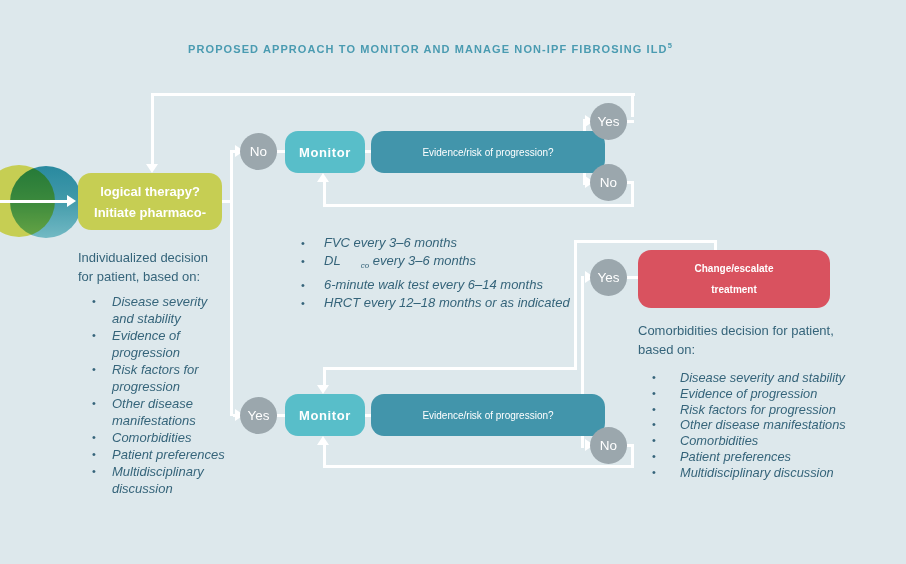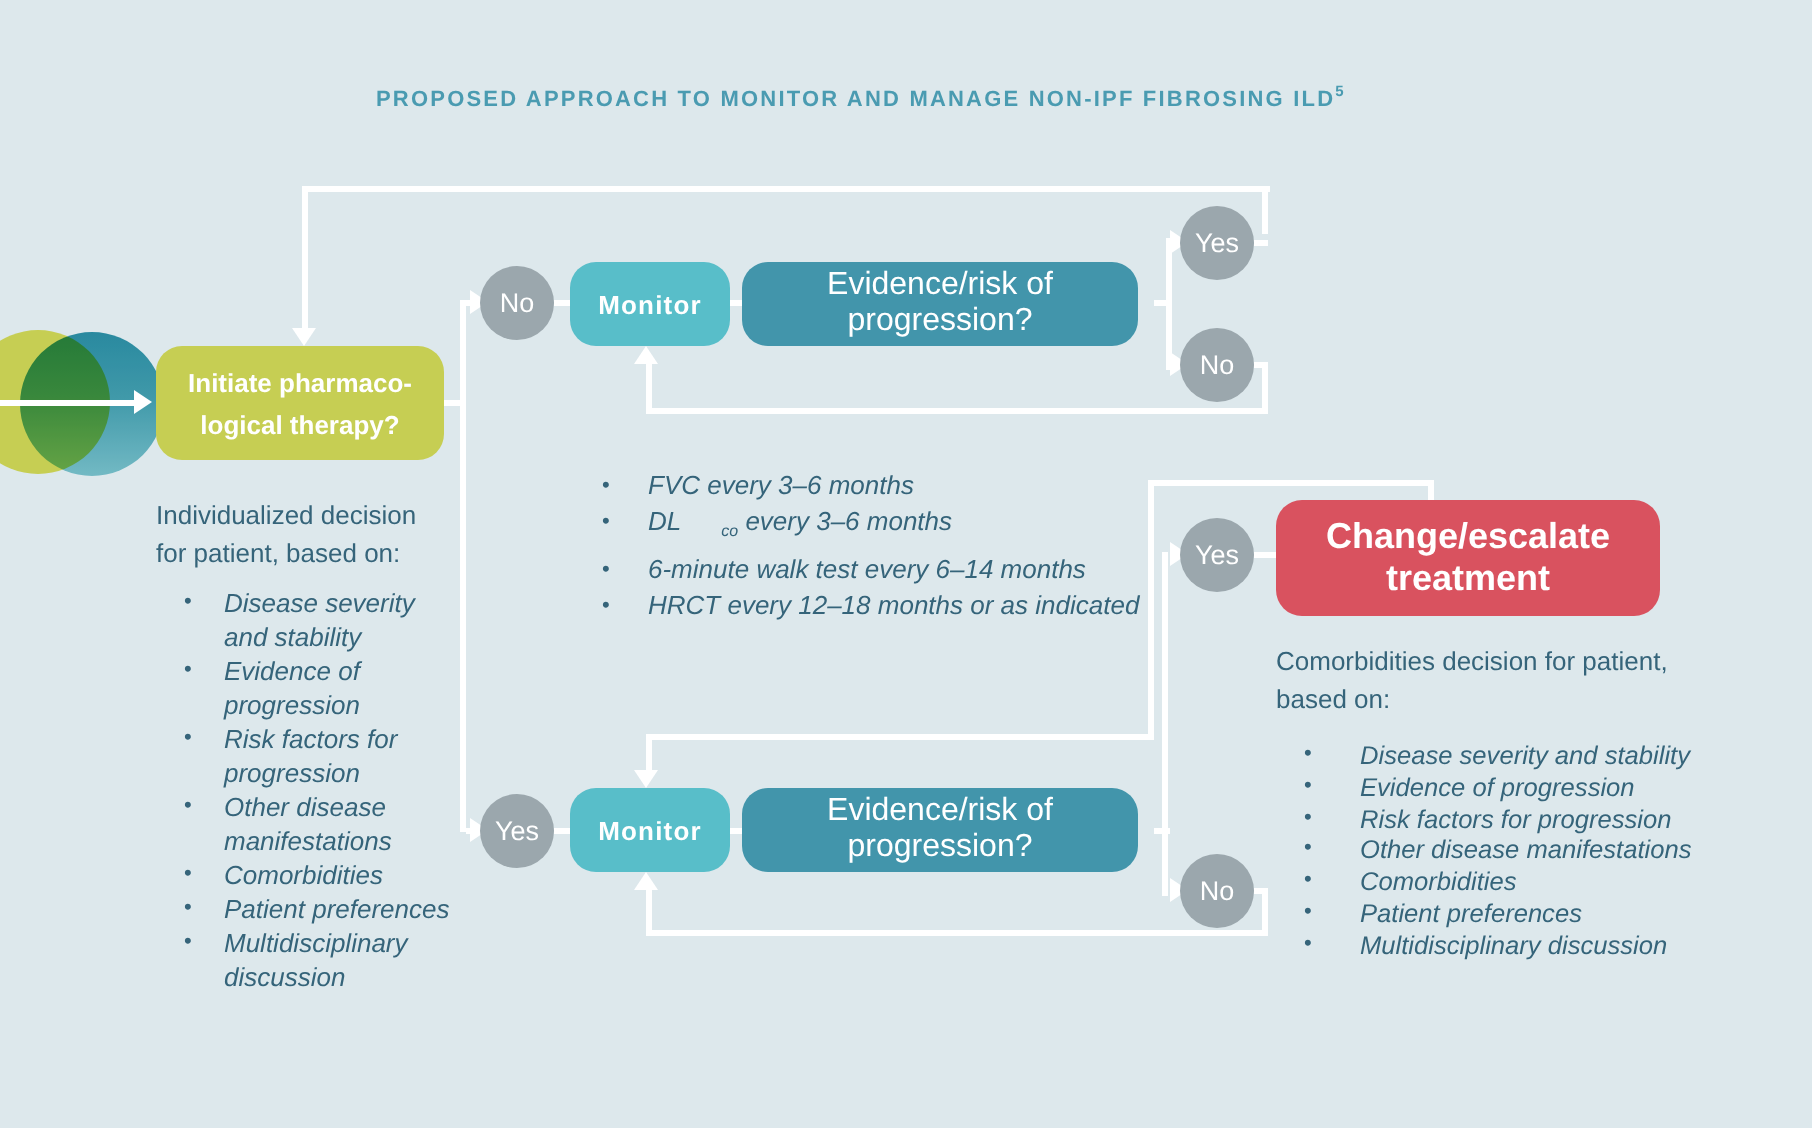--- a/index.html
+++ b/index.html
@@ -19,24 +19,24 @@
   .ar.r{border-top:6px solid transparent;border-bottom:6px solid transparent;border-left:9px solid #fff;}
   .ar.d{border-left:6px solid transparent;border-right:6px solid transparent;border-top:9px solid #fff;}
   .ar.u{border-left:6px solid transparent;border-right:6px solid transparent;border-bottom:9px solid #fff;}
   
   .box{position:absolute;display:flex;flex-direction:column;align-items:center;justify-content:center;
        color:#fff;text-align:center;border-radius:13px;}
   .box-initiate{left:78px;top:173px;width:144px;height:57px;background:#c6ce53;
                 font-weight:bold;font-size:13px;line-height:21px;}
   .box-monitor{left:285px;width:80px;height:42px;background:#58bec9;
                font-weight:bold;font-size:13px;letter-spacing:.6px;}
-  .box-evidence{left:371px;width:198px;height:42px;background:#4295ab;font-size:16px;}
+  .box-evidence{left:371px;width:234px;height:42px;background:#4295ab;font-size:10px;}
   .row-top{top:131px;} .row-bottom{top:394px;}
   .box-change{left:638px;top:250px;width:192px;height:58px;background:#d9525f;
-              font-weight:bold;font-size:18px;line-height:21px;}
+              font-weight:bold;font-size:10px;line-height:21px;}
   .circle{position:absolute;width:37px;height:37px;border-radius:50%;background:#9ba7ad;
           color:#fff;display:flex;align-items:center;justify-content:center;font-size:13.5px;}
   
   .panel{position:absolute;color:#35647a;}
   .p-head{font-weight:normal;font-size:13px;line-height:19px;}
   .blist{list-style:none;margin:12px;padding:0;}
   .blist li{position:relative;font-style:italic;}
   .blist li span{display:inline;}
   .blist li::before{content:"•";position:absolute;left:2px;font-style:normal;font-size:11px;}
   .left-items{width:138px;}
@@ -99,22 +99,22 @@
   <div class="ar r" style="left:585px;top:271px;"></div>
   <div class="ar r" style="left:585px;top:439px;"></div>
   <div class="ln" style="left:627px;top:276px;width:11px;height:3px;"></div>
   <div class="ln" style="left:627px;top:444px;width:7px;height:3px;"></div>
   <div class="ln" style="left:631px;top:444px;width:3px;height:24px;"></div>
   <div class="ln" style="left:323px;top:465px;width:311px;height:3px;"></div>
   <div class="ln" style="left:323px;top:445px;width:3px;height:22px;"></div>
   <div class="ar u" style="left:317px;top:436px;"></div>
 
   <div class="box box-initiate">
+    <span>logical therapy?</span>
     <span>Initiate pharmaco-</span>
-    <span>logical therapy?</span>
   </div>
 
   <div class="circle" style="left:240px;top:133px;">
       <span>No</span>
     </div>
   <div class="box box-monitor row-top">
       <span>Monitor</span>
     </div>
   <div class="box box-evidence row-top">
       <span>Evidence/risk of progression?</span>

